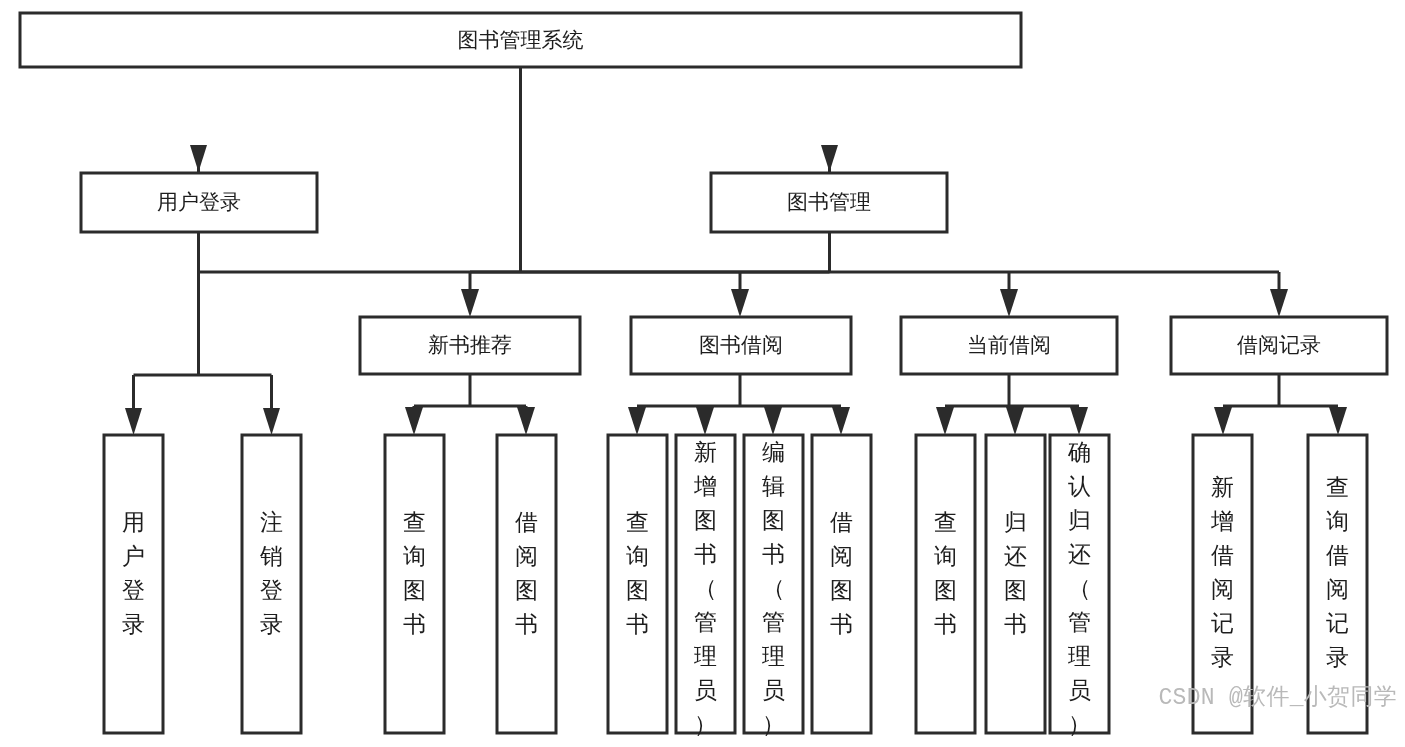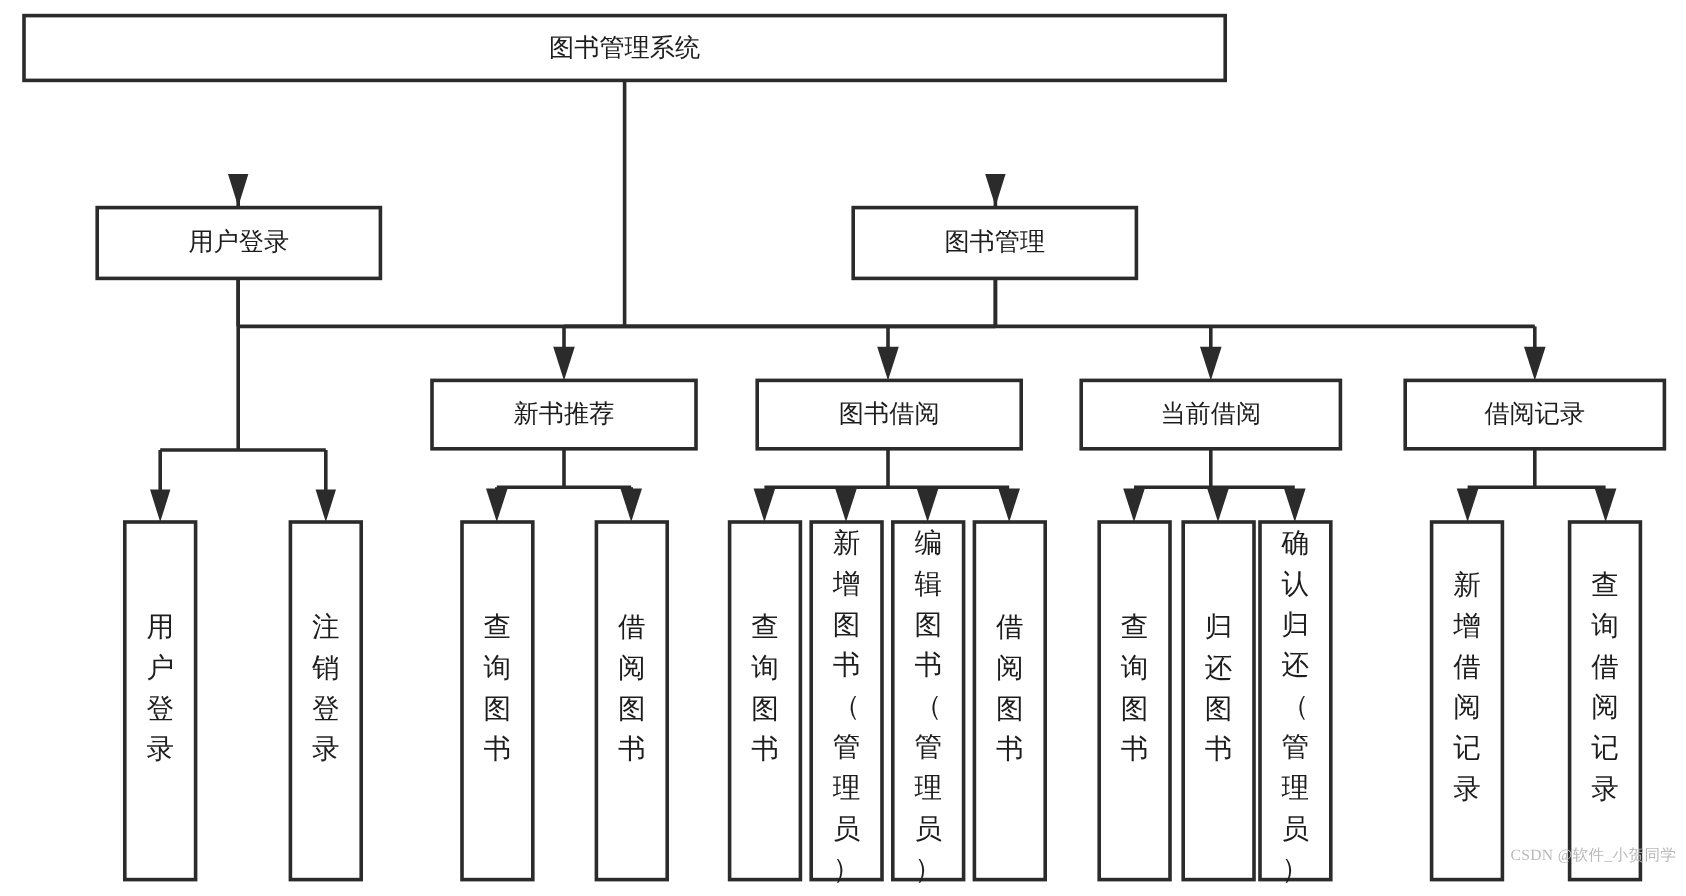--- a/index.html
+++ b/index.html
@@ -50,23 +50,23 @@
   }
   .node-label-v {
     font-family: "Liberation Sans", "DejaVu Sans", sans-serif;
     font-size: 23px;
     fill: #1d1d1d;
     text-anchor: middle;
   }
   .watermark-text {
     position: absolute;
     right: 8px;
-    bottom: 8px;
-    font-family: Liberation Serif, serif;
-    font-size: 13px;
+    bottom: 18px;
+    font-family: Liberation Mono, monospace;
+    font-size: 23px;
     color: #b9b9b9;
     white-space: nowrap;
     letter-spacing: 0.3px;
     user-select: none;
   }
 </style>
 </head>
 <body>
 
 <div id="diagram-root">

